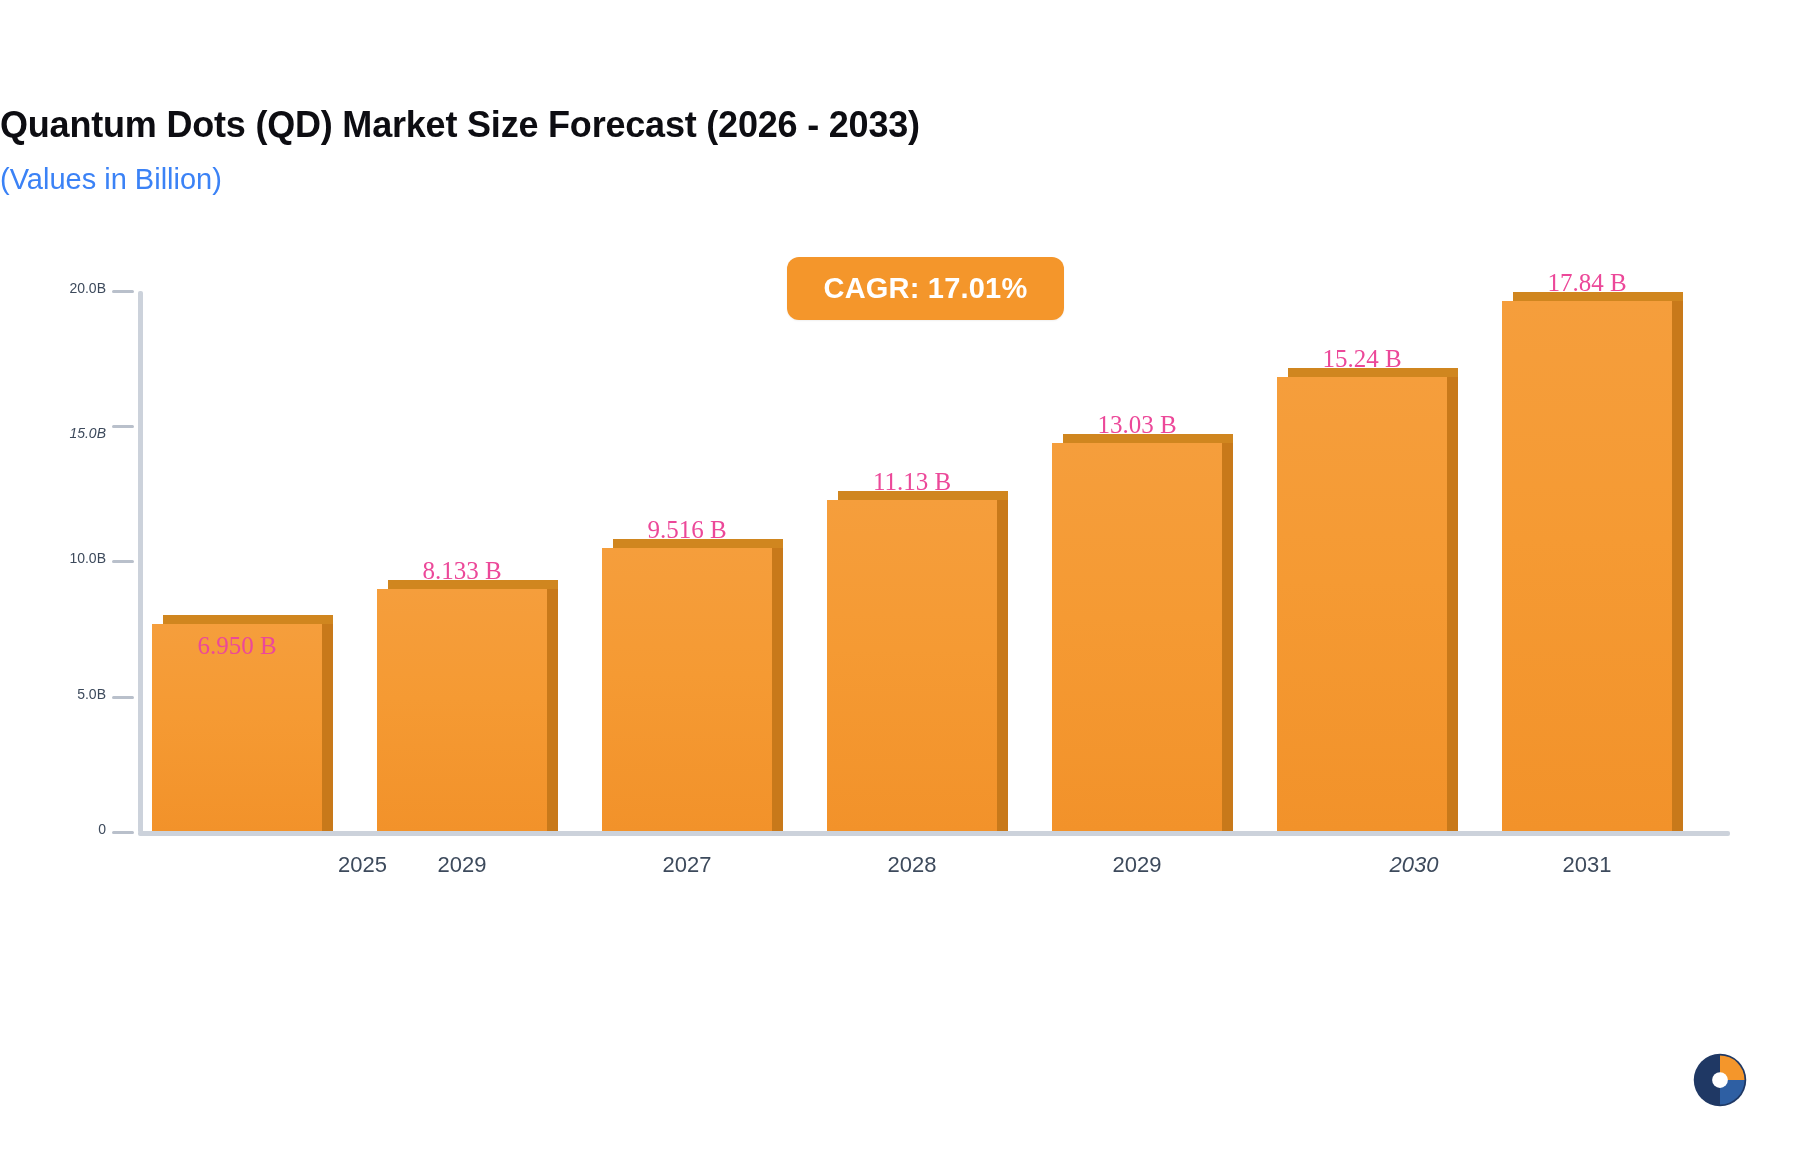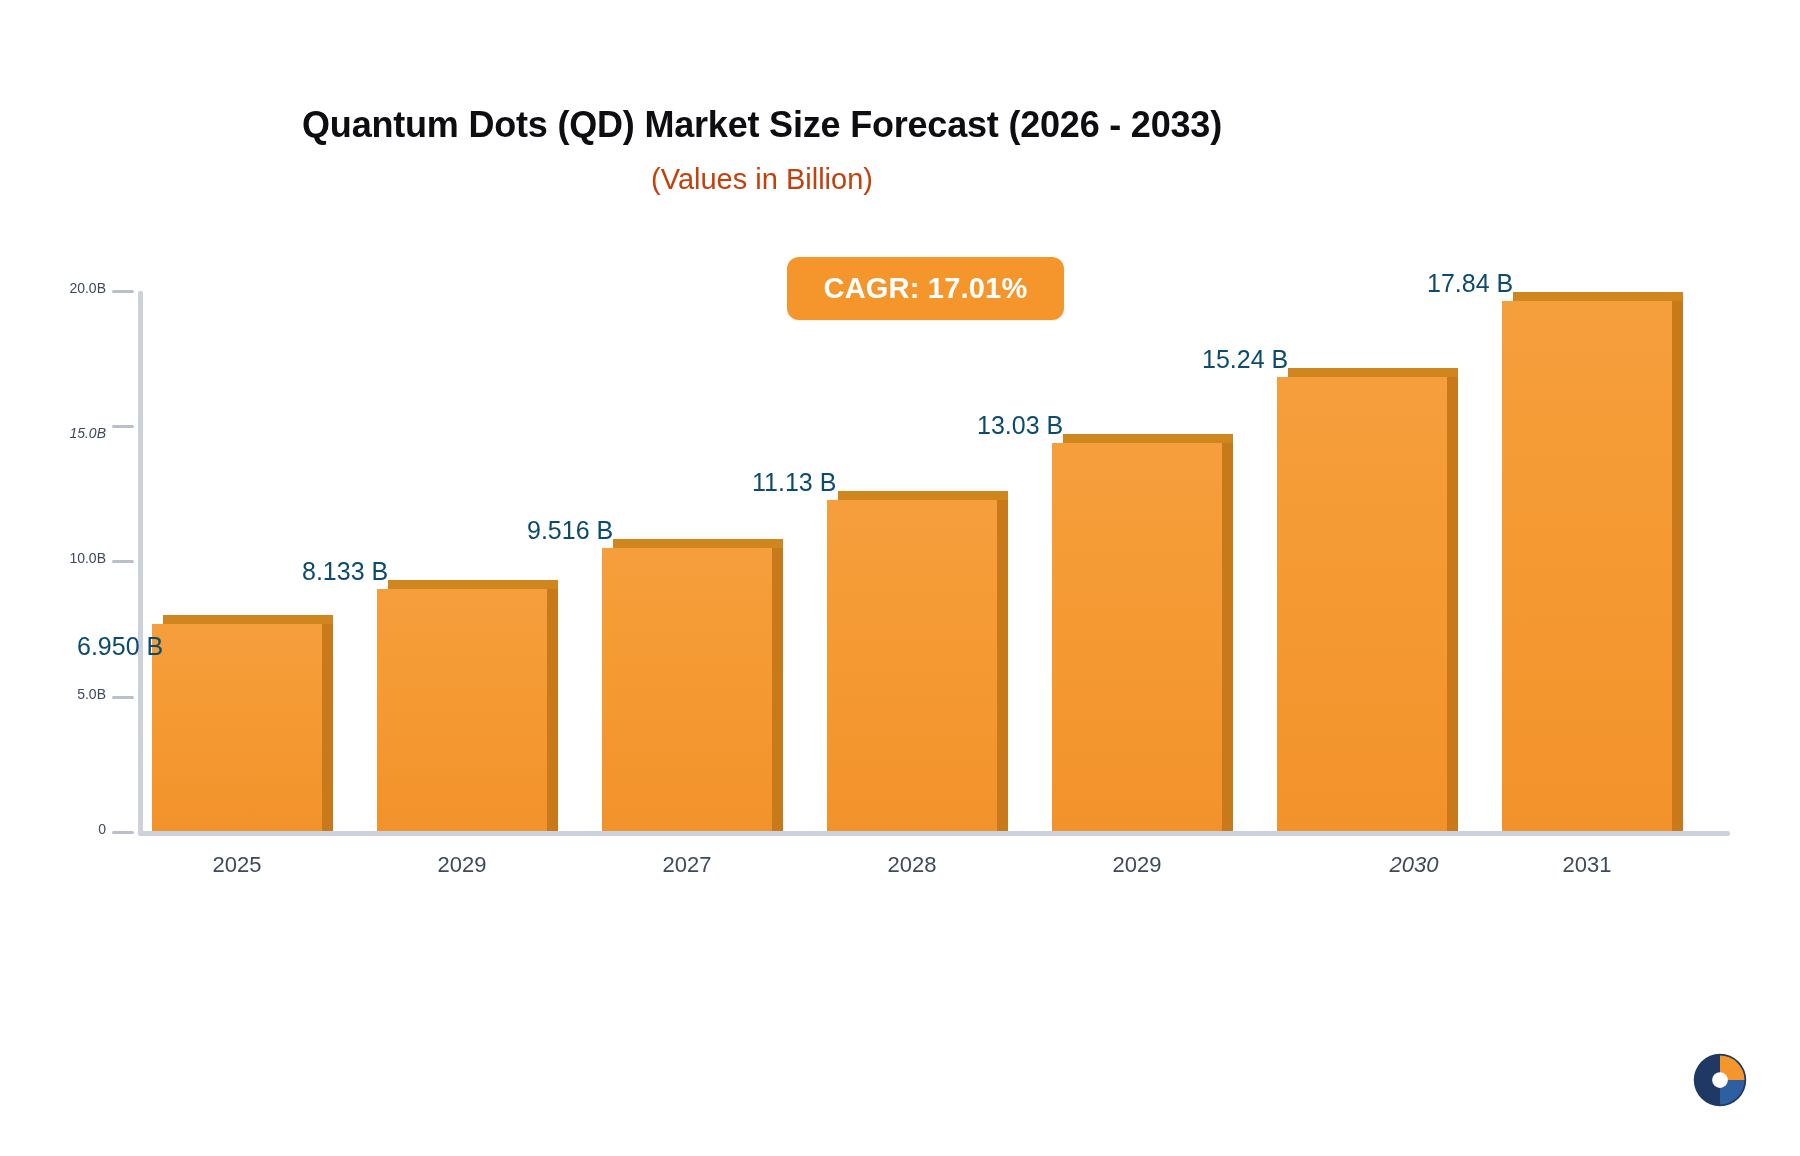--- a/index.html
+++ b/index.html
@@ -20,34 +20,33 @@
     inset: 0;
     background: #ffffff;
   }
 
   
   .title-block {
     position: absolute;
     top: 104px;
     left: 0;
     width: 1524px;
-    text-align: center;
   }
   .chart-title {
     font-size: 36px;
     font-weight: bold;
     color: #0d0d12;
     letter-spacing: -0.2px;
     line-height: 1.15;
     margin: 0;
   }
   .chart-subtitle {
     font-size: 29px;
     font-weight: normal;
-    color: #c2410c;
+    color: #3b82f6;
     margin-top: 18px;
     line-height: 1.15;
   }
 
   
   .cagr-badge {
     position: absolute;
     top: 257px;
     left: 787px;
     width: 277px;
@@ -132,24 +131,25 @@
     background: #c8791a;
   }
   .bar-top {
     position: absolute;
     height: 9px;
     background: #d0861f;
   }
   .bar-value {
     position: absolute;
     width: 320px;
-    text-align: left;
+    text-align: center;
     font-size: 25px;
-    color: #0c4a6e;
+    color: #ec4899;
     white-space: nowrap;
+    font-family: Liberation Serif, serif;
   }
   .xtick-label {
     position: absolute;
     top: 612px;
     width: 300px;
     text-align: center;
     font-size: 22px;
     color: #3d4a5c;
   }
 
@@ -208,21 +208,21 @@
     <div class="ytick-mark" style="left:-26px; top:591px;"></div>
 
     <div class="bars">
 
       <div class="bar-group" style="left:14px; width:170px; height:207px;">
         <div class="bar-top" style="left:11px; top:-9px; width:170px;"></div>
         <div class="bar-side" style="left:159px; height:207px;"></div>
         <div class="bar-face" style="height:207px;"></div>
       </div>
       <div class="bar-value" style="left:-61px; top:352px;margin-top:40px;">6.950 B</div>
-      <div class="xtick-label" style="left:-51px;">2025</div>
+      <div class="xtick-label" style="left:-51px;text-align:right;">2025</div>
 
       <div class="bar-group" style="left:239px; width:170px; height:242px;">
         <div class="bar-top" style="left:11px; top:-9px; width:170px;"></div>
         <div class="bar-side" style="left:159px; height:242px;"></div>
         <div class="bar-face" style="height:242px;"></div>
       </div>
       <div class="bar-value" style="left:164px; top:317px;">8.133 B</div>
       <div class="xtick-label" style="left:174px;">2029</div>
 
       <div class="bar-group" style="left:464px; width:170px; height:283px;">

